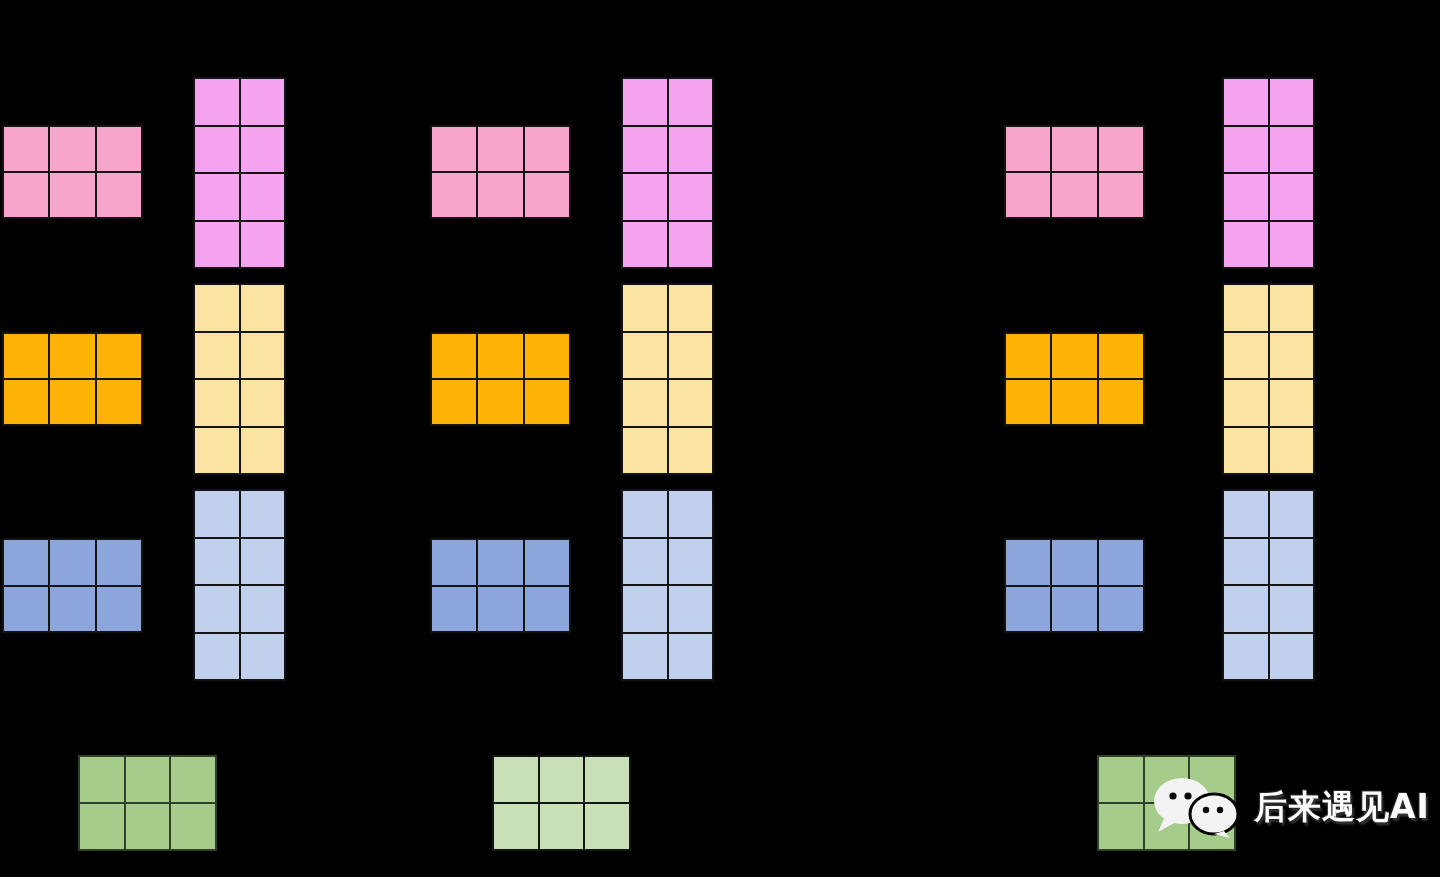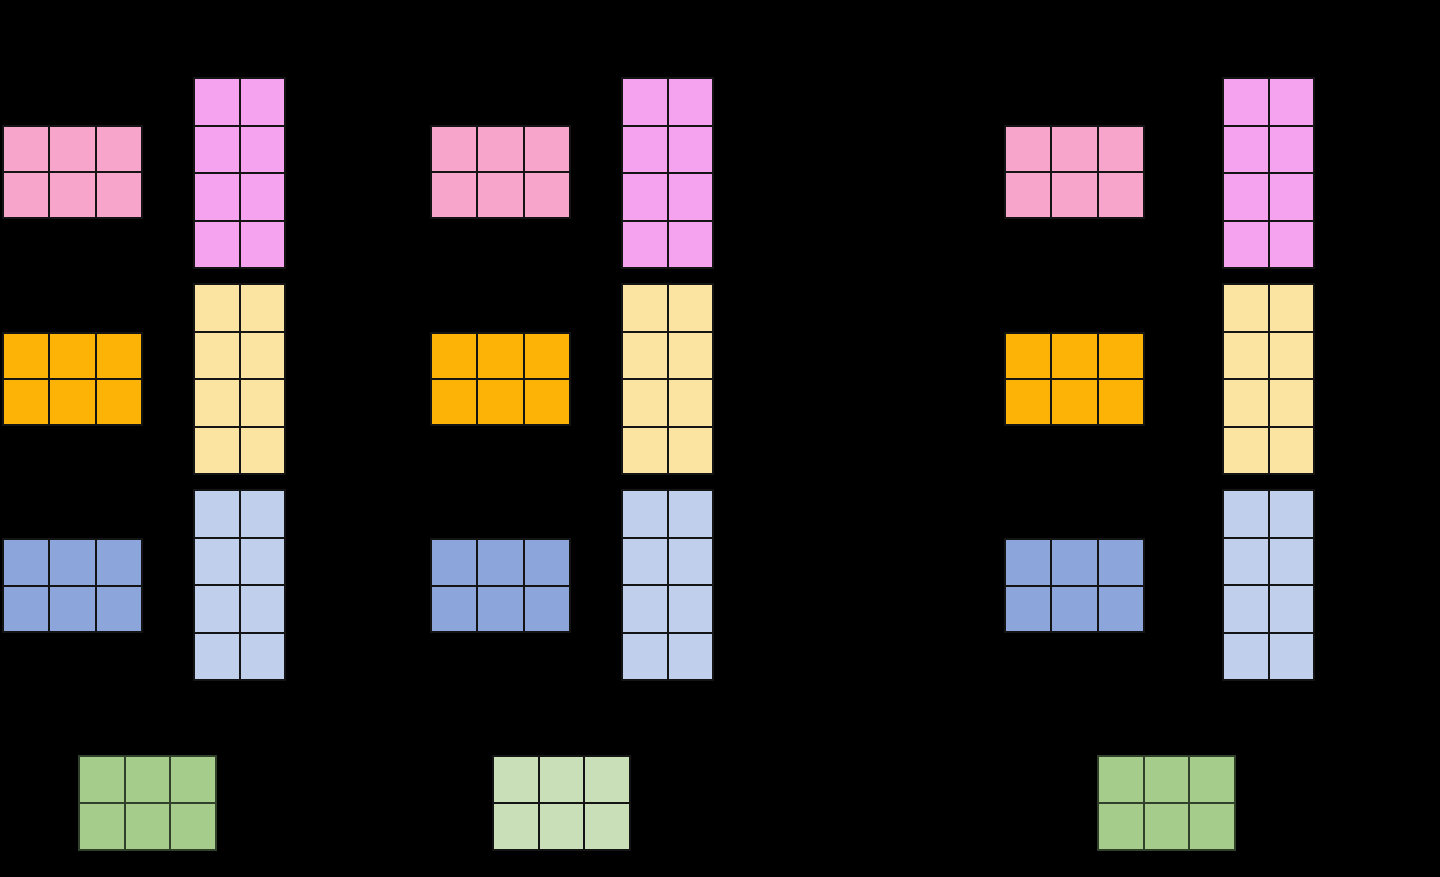--- a/index.html
+++ b/index.html
@@ -224,14 +224,29 @@
     </div>
   <div class="matrix g3 gr r-green" style="--cols: 3; --rows: 2; background: rgb(49, 64, 43);">
       <div class="cell" style="background: rgb(166, 204, 139);"></div>
       <div class="cell" style="background: rgb(166, 204, 139);"></div>
       <div class="cell" style="background: rgb(166, 204, 139);"></div>
       <div class="cell" style="background: rgb(166, 204, 139);"></div>
       <div class="cell" style="background: rgb(166, 204, 139);"></div>
       <div class="cell" style="background: rgb(166, 204, 139);"></div>
     </div>
 
+  <div class="watermark">
+    <svg class="wc-icon" viewBox="0 0 92 62" xmlns="http://www.w3.org/2000/svg">
+
+      <ellipse cx="30" cy="25" rx="28" ry="23" fill="#f3f3f3"></ellipse>
+      <polygon points="12,43 6,56 24,46" fill="#f3f3f3"></polygon>
+      <circle cx="21" cy="20" r="3.6" fill="#0a0a0a"></circle>
+      <circle cx="36" cy="20" r="3.6" fill="#0a0a0a"></circle>
+
+      <ellipse cx="62" cy="38" rx="24" ry="20" fill="#f3f3f3" stroke="#000000" stroke-width="3"></ellipse>
+      <polygon points="72,55 78,62 62,58" fill="#f3f3f3"></polygon>
+      <circle cx="54" cy="34" r="3.2" fill="#0a0a0a"></circle>
+      <circle cx="68" cy="34" r="3.2" fill="#0a0a0a"></circle>
+    </svg>
+    <span class="wc-text">后来遇见AI</span>
+  </div>
 
 </div>
 
 </body></html>

